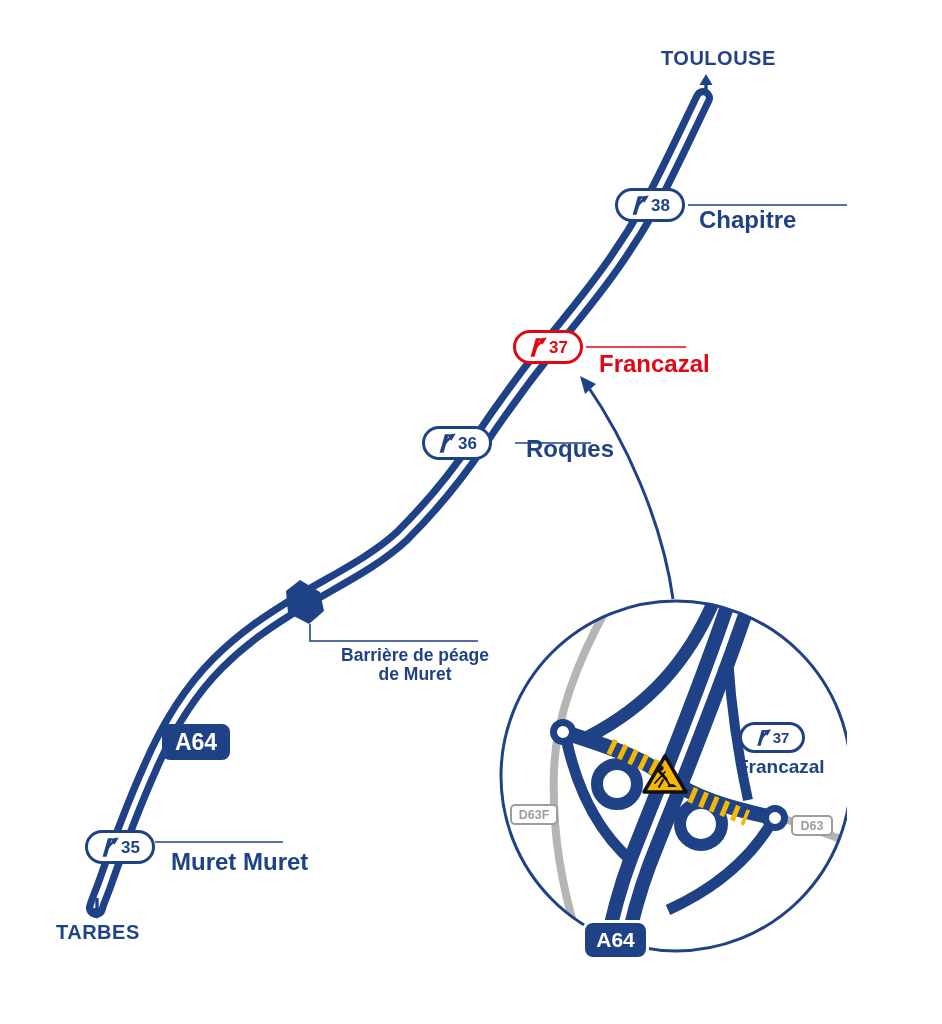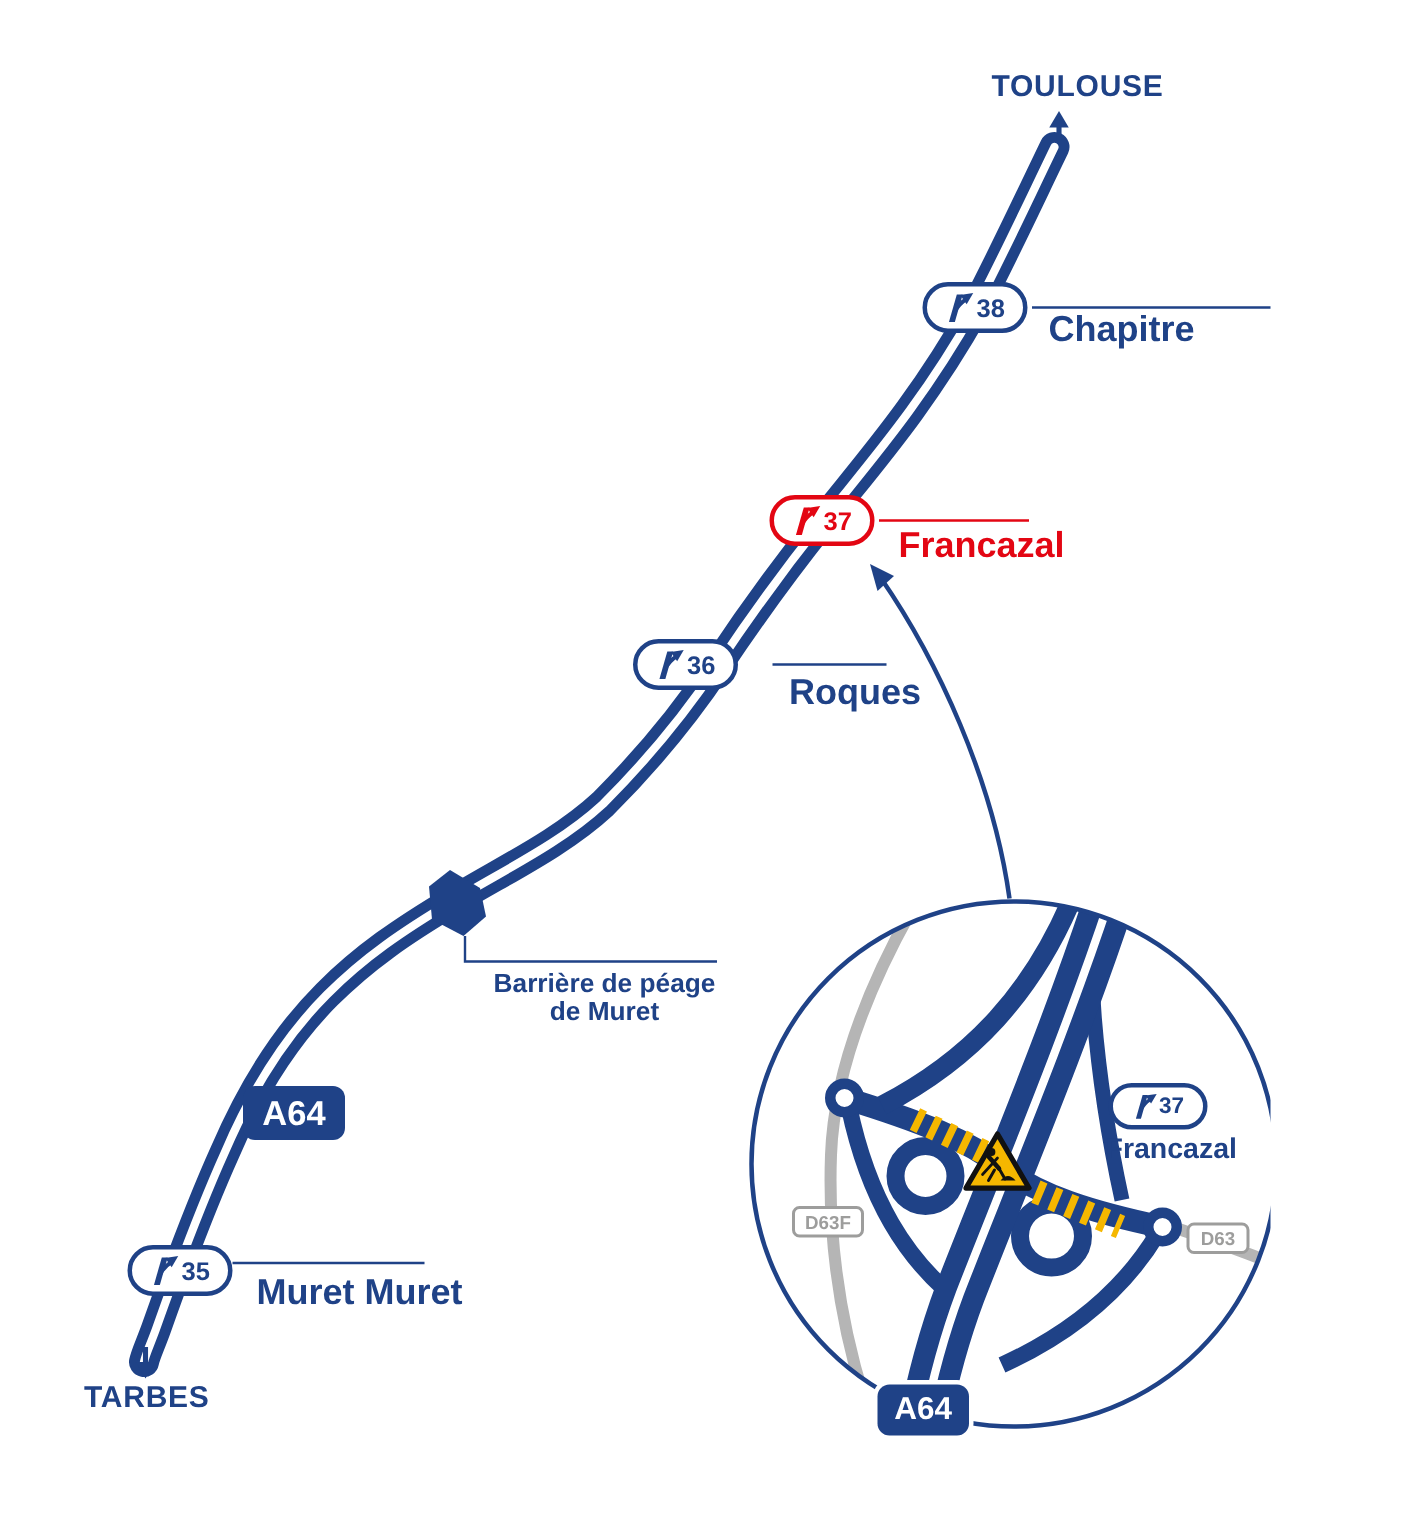--- a/index.html
+++ b/index.html
@@ -153,47 +153,47 @@
   <div class="abs place red" style="left:599px;top:350px">Francazal</div>
 
   <div class="abs pill" style="left:422px;top:426px">
     <svg width="21" height="22" viewBox="0 0 24 24">
       <path d="M3,23 L9,2 L13.5,2 L7.5,23 Z" fill="currentColor"></path>
       <path d="M7,16 C10,10 13,7.5 16.5,5.5" stroke="currentColor" stroke-width="3" fill="none"></path>
       <path d="M11.5,2.5 L21.5,1 L16.5,9.5 Z" fill="currentColor"></path>
     </svg>
     <span class="num">36</span>
   </div>
-  <div class="abs place" style="left:526px;top:448px">Roques</div>
+  <div class="abs place" style="left:526px;top:435px">Roques</div>
 
   <div class="abs pill" style="left:85px;top:830px">
     <svg width="21" height="22" viewBox="0 0 24 24">
       <path d="M3,23 L9,2 L13.5,2 L7.5,23 Z" fill="currentColor"></path>
       <path d="M7,16 C10,10 13,7.5 16.5,5.5" stroke="currentColor" stroke-width="3" fill="none"></path>
       <path d="M11.5,2.5 L21.5,1 L16.5,9.5 Z" fill="currentColor"></path>
     </svg>
     <span class="num">35</span>
   </div>
   <div class="abs place" style="left:171px;top:848px">Muret Muret</div>
 
-  <div class="abs toll-label" style="left:308px;top:646px">
+  <div class="abs toll-label" style="left:320px;top:646px">
     <div>Barrière de péage</div>
     <div>de Muret</div>
   </div>
 
   <div class="abs rect-badge main" style="left:162px;top:685px">A64</div>
 
   <div class="abs pill sm" style="left:739px;top:722px">
     <svg width="18" height="19" viewBox="0 0 24 24">
       <path d="M3,23 L9,2 L13.5,2 L7.5,23 Z" fill="currentColor"></path>
       <path d="M7,16 C10,10 13,7.5 16.5,5.5" stroke="currentColor" stroke-width="3" fill="none"></path>
       <path d="M11.5,2.5 L21.5,1 L16.5,9.5 Z" fill="currentColor"></path>
     </svg>
     <span class="num">37</span>
   </div>
   <div class="abs place" style="left:737px;top:756px;font-size:19px">Francazal</div>
 
   <div class="abs rect-badge inset" style="left:585px;top:884px">A64</div>
 
-  <div class="abs d-badge" style="left:528px;top:804px;width:48px;height:21px">D63F</div>
+  <div class="abs d-badge" style="left:510px;top:804px;width:48px;height:21px">D63F</div>
   <div class="abs d-badge" style="left:791px;top:815px;width:42px;height:21px">D63</div>
 
 </div>
 
 </body></html>

